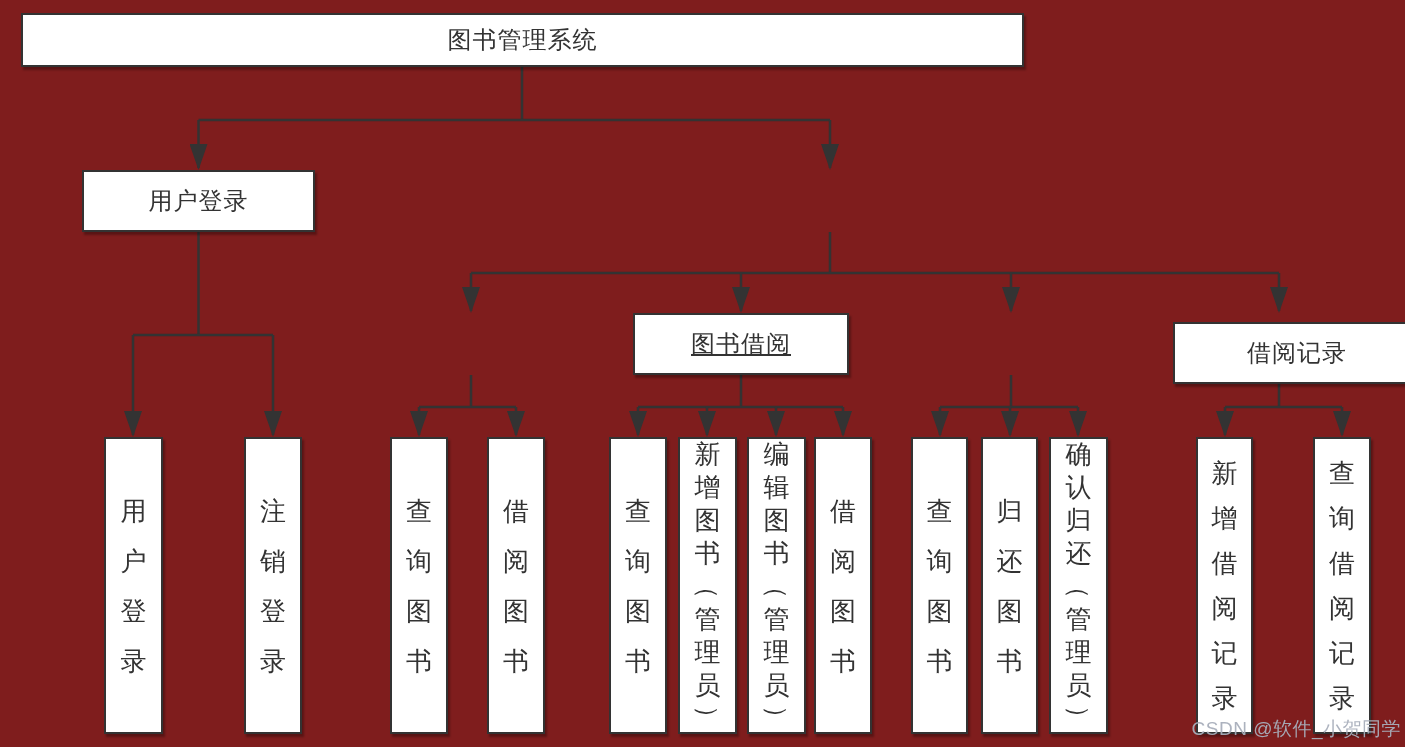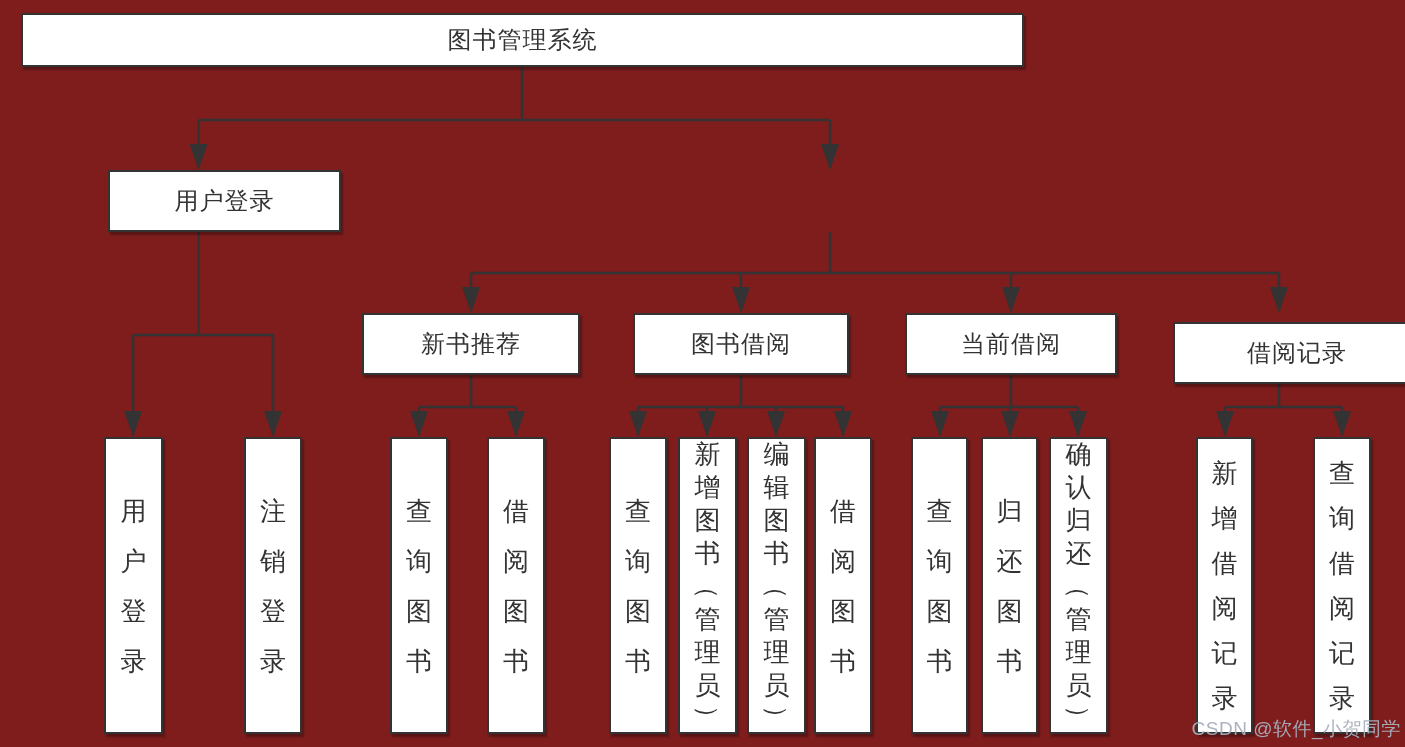--- a/index.html
+++ b/index.html
@@ -89,25 +89,23 @@
 
       <path d="M1279 375 V407"></path>
       <path d="M1225 407 H1342"></path>
       <line x1="1225" y1="407" x2="1225" y2="435" marker-end="url(#arw)"></line>
       <line x1="1342" y1="407" x2="1342" y2="435" marker-end="url(#arw)"></line>
     </g>
   </svg>
 
   <div class="node hbox" style="left:21px; top:13px; width:1003px; height:54px;">图书管理系统</div>
 
-  <div class="node hbox" style="left:82px; top:170px; width:233px; height:62px;margin-left:26px;">用户登录</div>
-
-  <div class="node hbox" style="left:362px; top:313px; width:218px; height:62px;">新书推荐</div>
-  <div class="node hbox" style="left:633px; top:313px; width:216px; height:62px;">图书借阅</div>
-  <div class="node hbox" style="left:905px; top:313px; width:212px; height:62px;">当前借阅</div>
+  <div class="node hbox" style="left:82px; top:170px; width:233px; height:62px;">用户登录</div>
+
+  <div class="node hbox" style="left:633px; top:313px; width:216px; height:62px;text-decoration:underline;">图书借阅</div>
   <div class="node hbox" style="left:1173px; top:322px; width:248px; height:62px;">借阅记录</div>
 
   <div class="node vbox" style="left: 104px; top: 437px; width: 59px; height: 297px; gap: 24px;">
       <span>用</span>
       <span>户</span>
       <span>登</span>
       <span>录</span>
     </div>
   <div class="node vbox" style="left: 244px; top: 437px; width: 58px; height: 297px; gap: 24px;">
       <span>注</span>

